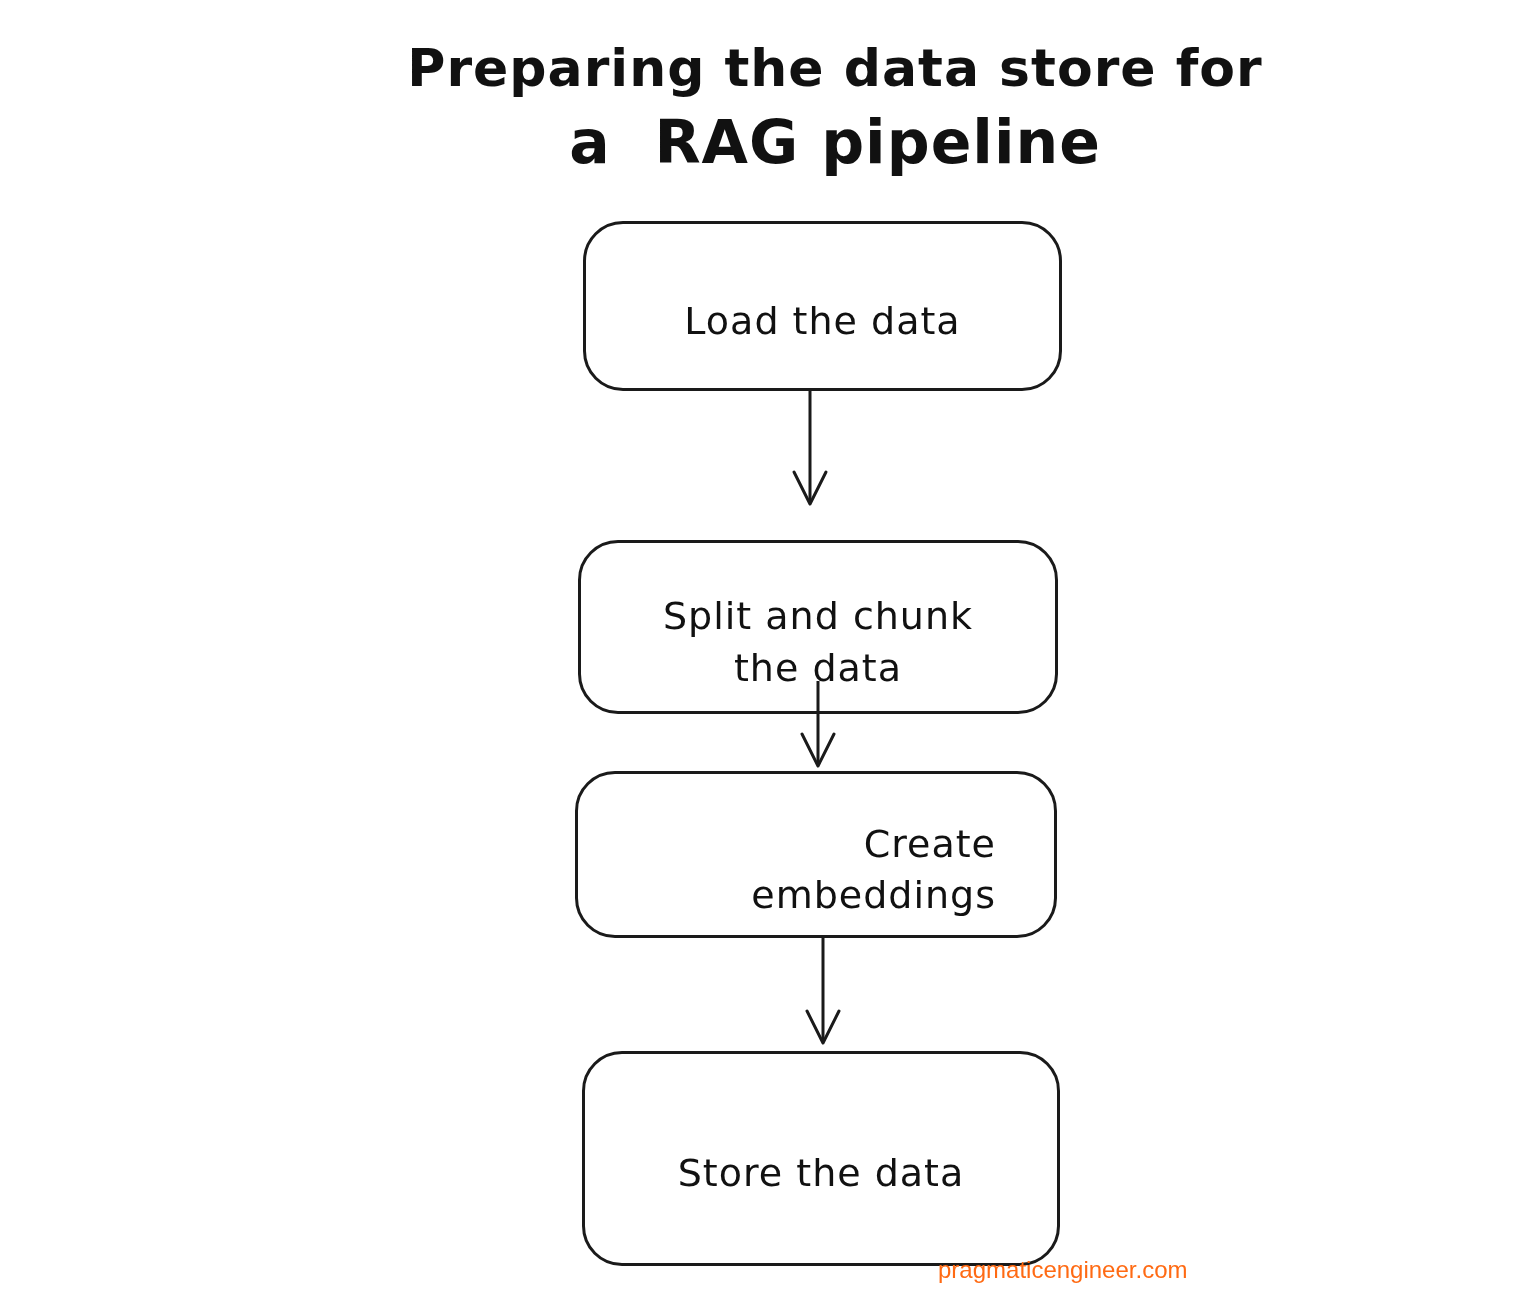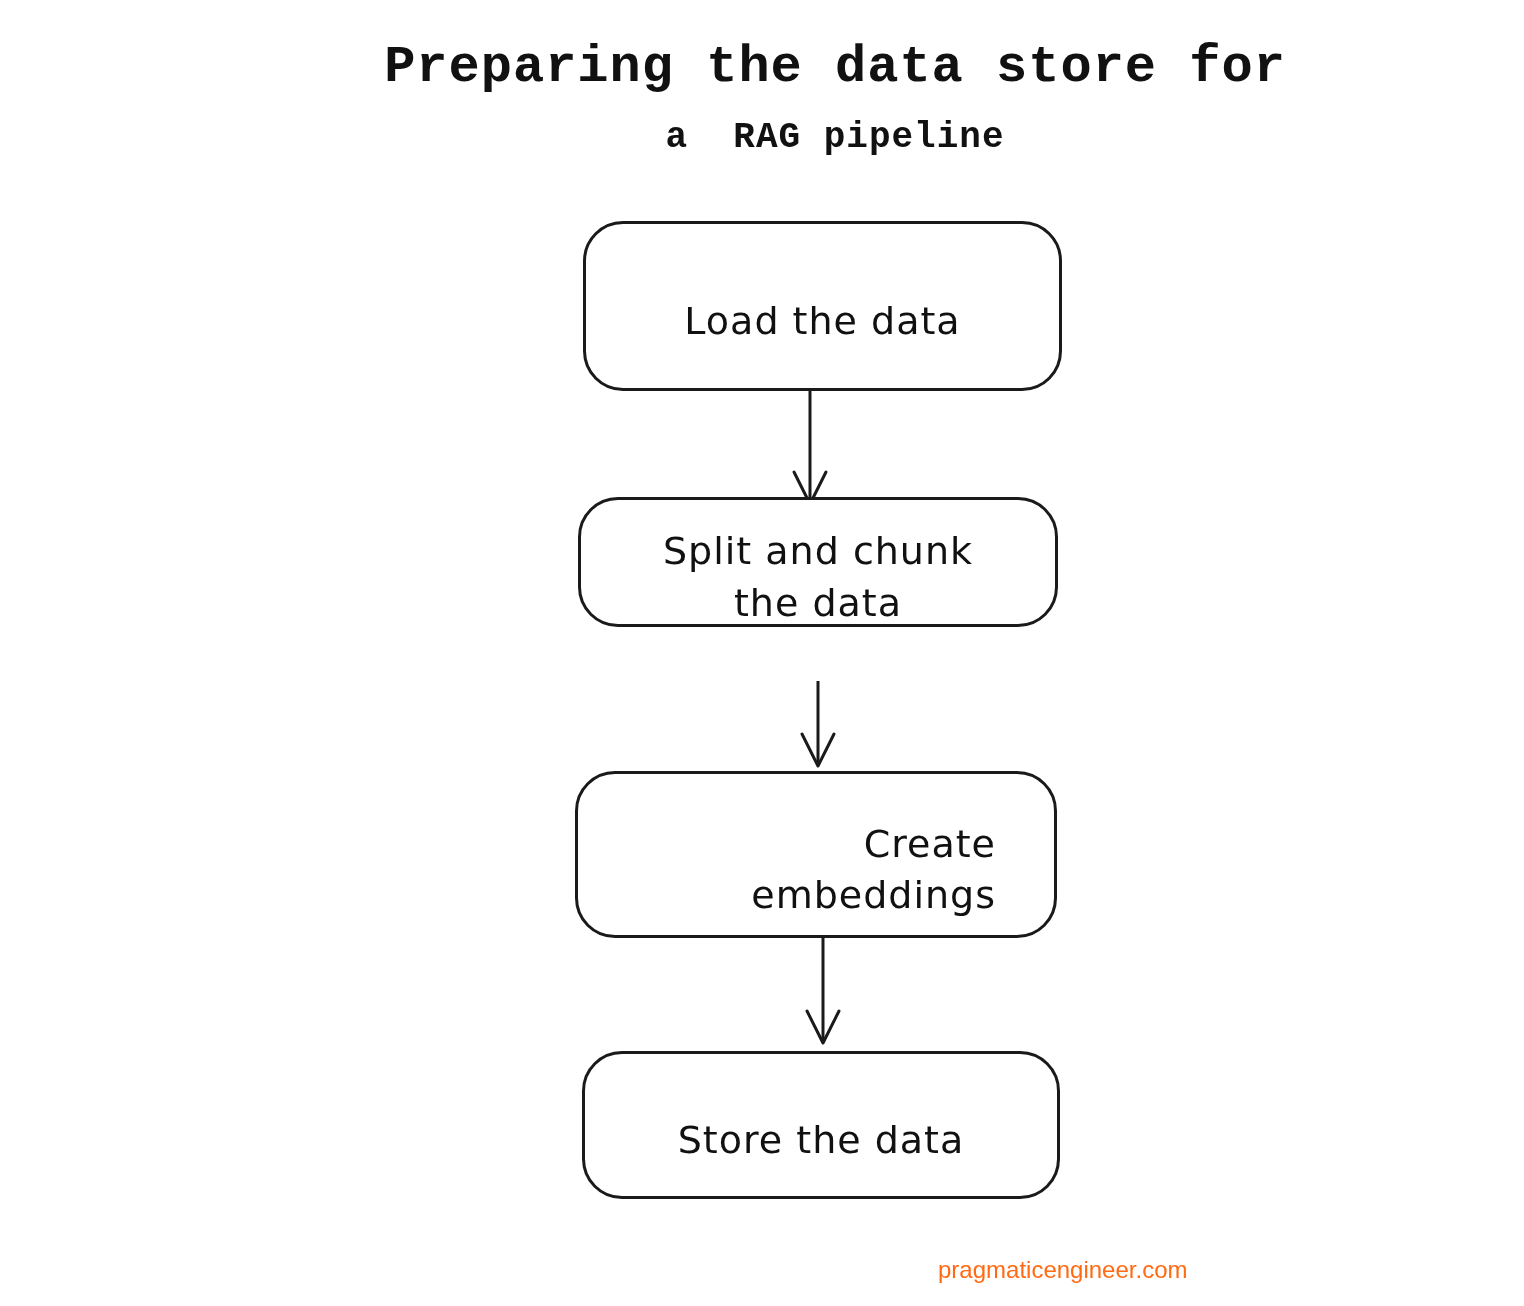--- a/index.html
+++ b/index.html
@@ -18,52 +18,51 @@
     position: relative;
     width: 1524px; height: 1306px;
   }
   .title {
     position: absolute;
     left: 340px; top: 42px; width: 990px;
     text-align: center;
     color: var(--text);
     font-weight: bold;
     letter-spacing: 1px;
-    font-family: Liberation Mono, monospace;
   }
   .title-line1 {
     font-size: 52px;
     line-height: 1.0;
     white-space: pre-wrap;
   }
   .title-line2 {
-    font-size: 36px;
+    font-size: 60px;
     line-height: 1.0;
-    margin-top: 26px;
+    margin-top: 18px;
     white-space: pre-wrap;
   }
   .node {
     position: absolute;
     background: var(--node-fill);
     border: 3px solid var(--stroke);
     border-radius: 40px;
     display: flex;
     align-items: center;
     justify-content: center;
     text-align: center;
     color: var(--text);
     font-size: 38px;
     letter-spacing: 1px;
     line-height: 1.35;
   }
   .node .label { max-width: 360px; margin-top: 31px; }
   #node-load   { left: 583px; top: 221px; width: 479px; height: 170px; }
-  #node-split  { left: 578px; top: 497px; width: 480px; height: 130px; }
+  #node-split  { left: 578px; top: 540px; width: 480px; height: 174px; }
   #node-embed  { left: 575px; top: 771px; width: 482px; height: 167px; text-align: right; }
-  #node-store  { left: 582px; top: 1051px; width: 478px; height: 148px; }
+  #node-store  { left: 582px; top: 1051px; width: 478px; height: 215px; }
   .arrow { position: absolute; }
   #arrow-1 { left: 780px; top: 391px; }
   #arrow-2 { left: 788px; top: 681px; }
   #arrow-3 { left: 793px; top: 937px; }
   .arrow line, .arrow polyline {
     stroke: var(--stroke);
     stroke-width: 3;
     fill: none;
     stroke-linecap: round;
     stroke-linejoin: round;

